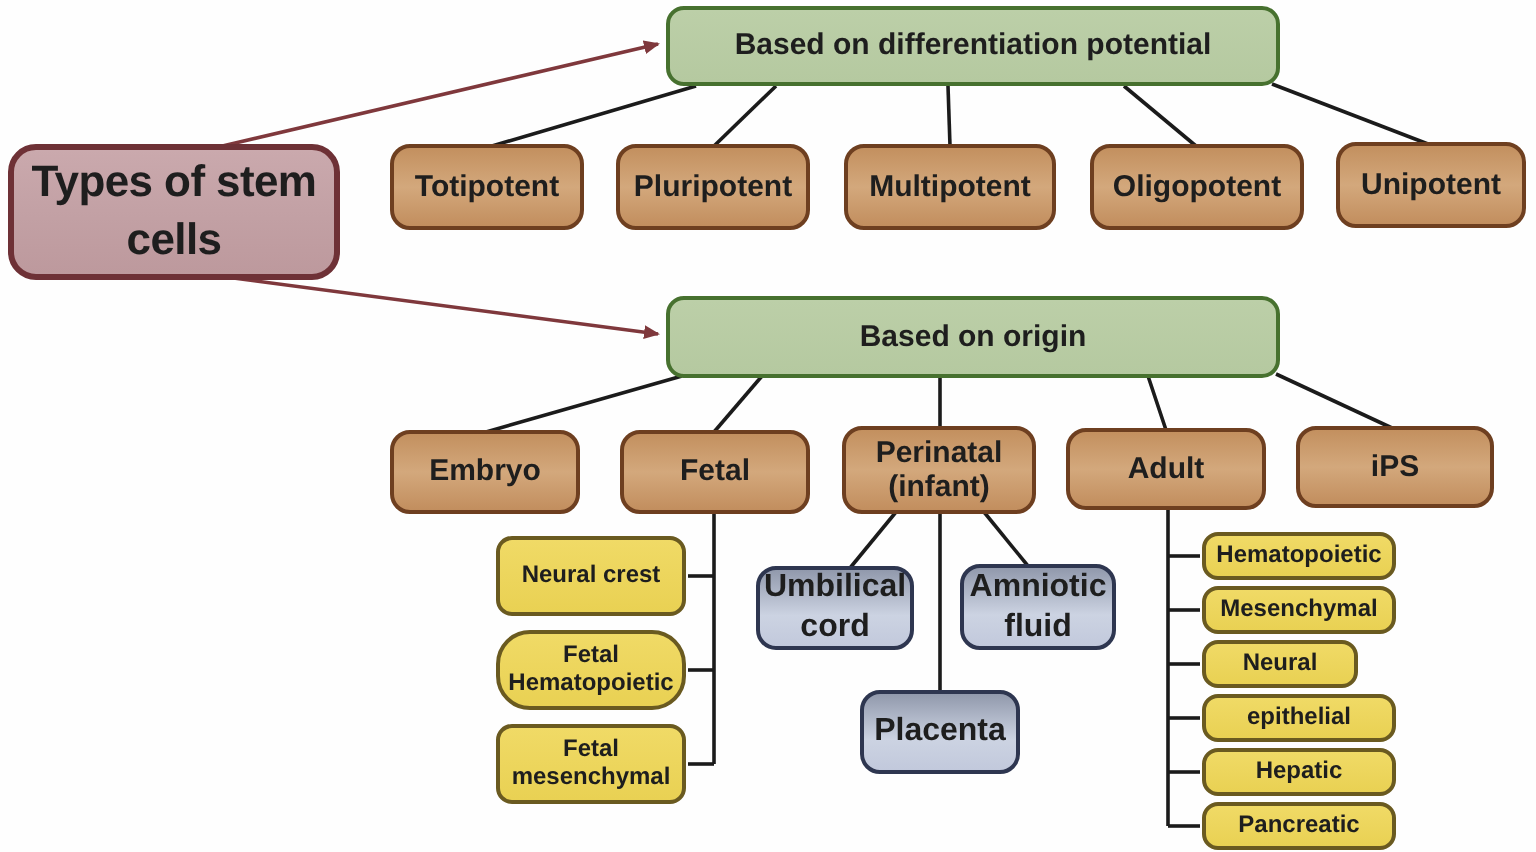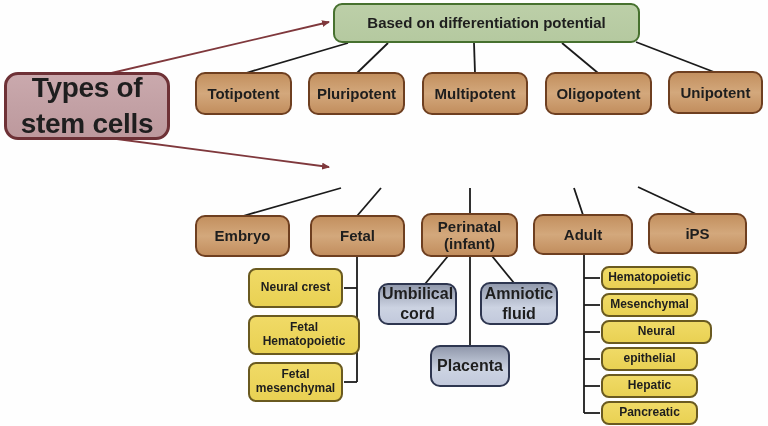--- a/index.html
+++ b/index.html
@@ -10,21 +10,21 @@
   .connectors{position:absolute;left:0;top:0;width:768px;height:426px;}
   .node{
     position:absolute;box-sizing:border-box;
     display:flex;align-items:center;justify-content:center;
     text-align:center;font-weight:bold;color:#1e1e1e;
     line-height:1.15;
   }
   .root{
     border:3.5px solid #6e3136;border-radius:14px;
     background:linear-gradient(180deg,#caa9ad 0%,#c2a0a4 55%,#bd999d 100%);
-    font-size:28px;line-height:1.3;letter-spacing:-0.3px;
+    font-size:22px;line-height:1.3;letter-spacing:-0.3px;
   }
   .green{
     border:2.5px solid #47712f;border-radius:9px;
     background:linear-gradient(180deg,#bccfa8 0%,#b5c9a0 100%);
     font-size:15px;
   }
   .tan{
     border:2.5px solid #6e3f20;border-radius:10px;
     background:linear-gradient(180deg,#c3905f 0%,#d3a87c 50%,#c28e5e 100%);
     font-size:15px;
@@ -93,41 +93,42 @@
       <line x1="584" y1="332" x2="600" y2="332"></line>
       <line x1="584" y1="359" x2="600" y2="359"></line>
       <line x1="584" y1="386" x2="600" y2="386"></line>
       <line x1="584" y1="413" x2="600" y2="413"></line>
     </g>
   </svg>
 
   <div class="node root" style="left:4px;top:72px;width:166px;height:68px;">Types of stem cells</div>
 
   <div class="node green" style="left:333px;top:3px;width:307px;height:40px;">Based on differentiation potential</div>
+  <div class="node green" style="left:333px;top:148px;width:307px;height:41px;">Based on origin</div>
 
   <div class="node tan" style="left:195px;top:72px;width:97px;height:43px;">Totipotent</div>
   <div class="node tan" style="left:308px;top:72px;width:97px;height:43px;">Pluripotent</div>
   <div class="node tan" style="left:422px;top:72px;width:106px;height:43px;">Multipotent</div>
   <div class="node tan" style="left:545px;top:72px;width:107px;height:43px;">Oligopotent</div>
   <div class="node tan" style="left:668px;top:71px;width:95px;height:43px;">Unipotent</div>
 
   <div class="node tan" style="left:195px;top:215px;width:95px;height:42px;">Embryo</div>
   <div class="node tan" style="left:310px;top:215px;width:95px;height:42px;">Fetal</div>
   <div class="node tan" style="left:421px;top:213px;width:97px;height:44px;padding:2px 24px;">Perinatal (infant)</div>
   <div class="node tan" style="left:533px;top:214px;width:100px;height:41px;">Adult</div>
   <div class="node tan" style="left:648px;top:213px;width:99px;height:41px;">iPS</div>
 
   <div class="node yellow" style="left:248px;top:268px;width:95px;height:40px;padding:2px 6px;">Neural crest</div>
-  <div class="node yellow" style="left:248px;top:315px;width:112px;height:40px;padding:2px 18px;">Fetal Hematopoietic</div>
+  <div class="node yellow" style="left:248px;top:315px;width:95px;height:40px;padding:2px 18px;border-radius:17px;">Fetal Hematopoietic</div>
   <div class="node yellow" style="left:248px;top:362px;width:95px;height:40px;padding:2px 8px;">Fetal mesenchymal</div>
 
   <div class="node blue" style="left:378px;top:283px;width:79px;height:42px;padding:2px 6px;">Umbilical cord</div>
   <div class="node blue" style="left:480px;top:282px;width:78px;height:43px;padding:2px 6px;">Amniotic fluid</div>
   <div class="node blue" style="left:430px;top:345px;width:80px;height:42px;">Placenta</div>
 
   <div class="node yellow" style="left:601px;top:266px;width:97px;height:24px;">Hematopoietic</div>
   <div class="node yellow" style="left:601px;top:293px;width:97px;height:24px;">Mesenchymal</div>
-  <div class="node yellow" style="left:601px;top:320px;width:111px;height:24px;">Neural</div>
+  <div class="node yellow" style="left:601px;top:320px;width:78px;height:24px;">Neural</div>
   <div class="node yellow" style="left:601px;top:347px;width:97px;height:24px;">epithelial</div>
   <div class="node yellow" style="left:601px;top:374px;width:97px;height:24px;">Hepatic</div>
   <div class="node yellow" style="left:601px;top:401px;width:97px;height:24px;text-align:right;">Pancreatic</div>
 
 </div>
 
 </body></html>

